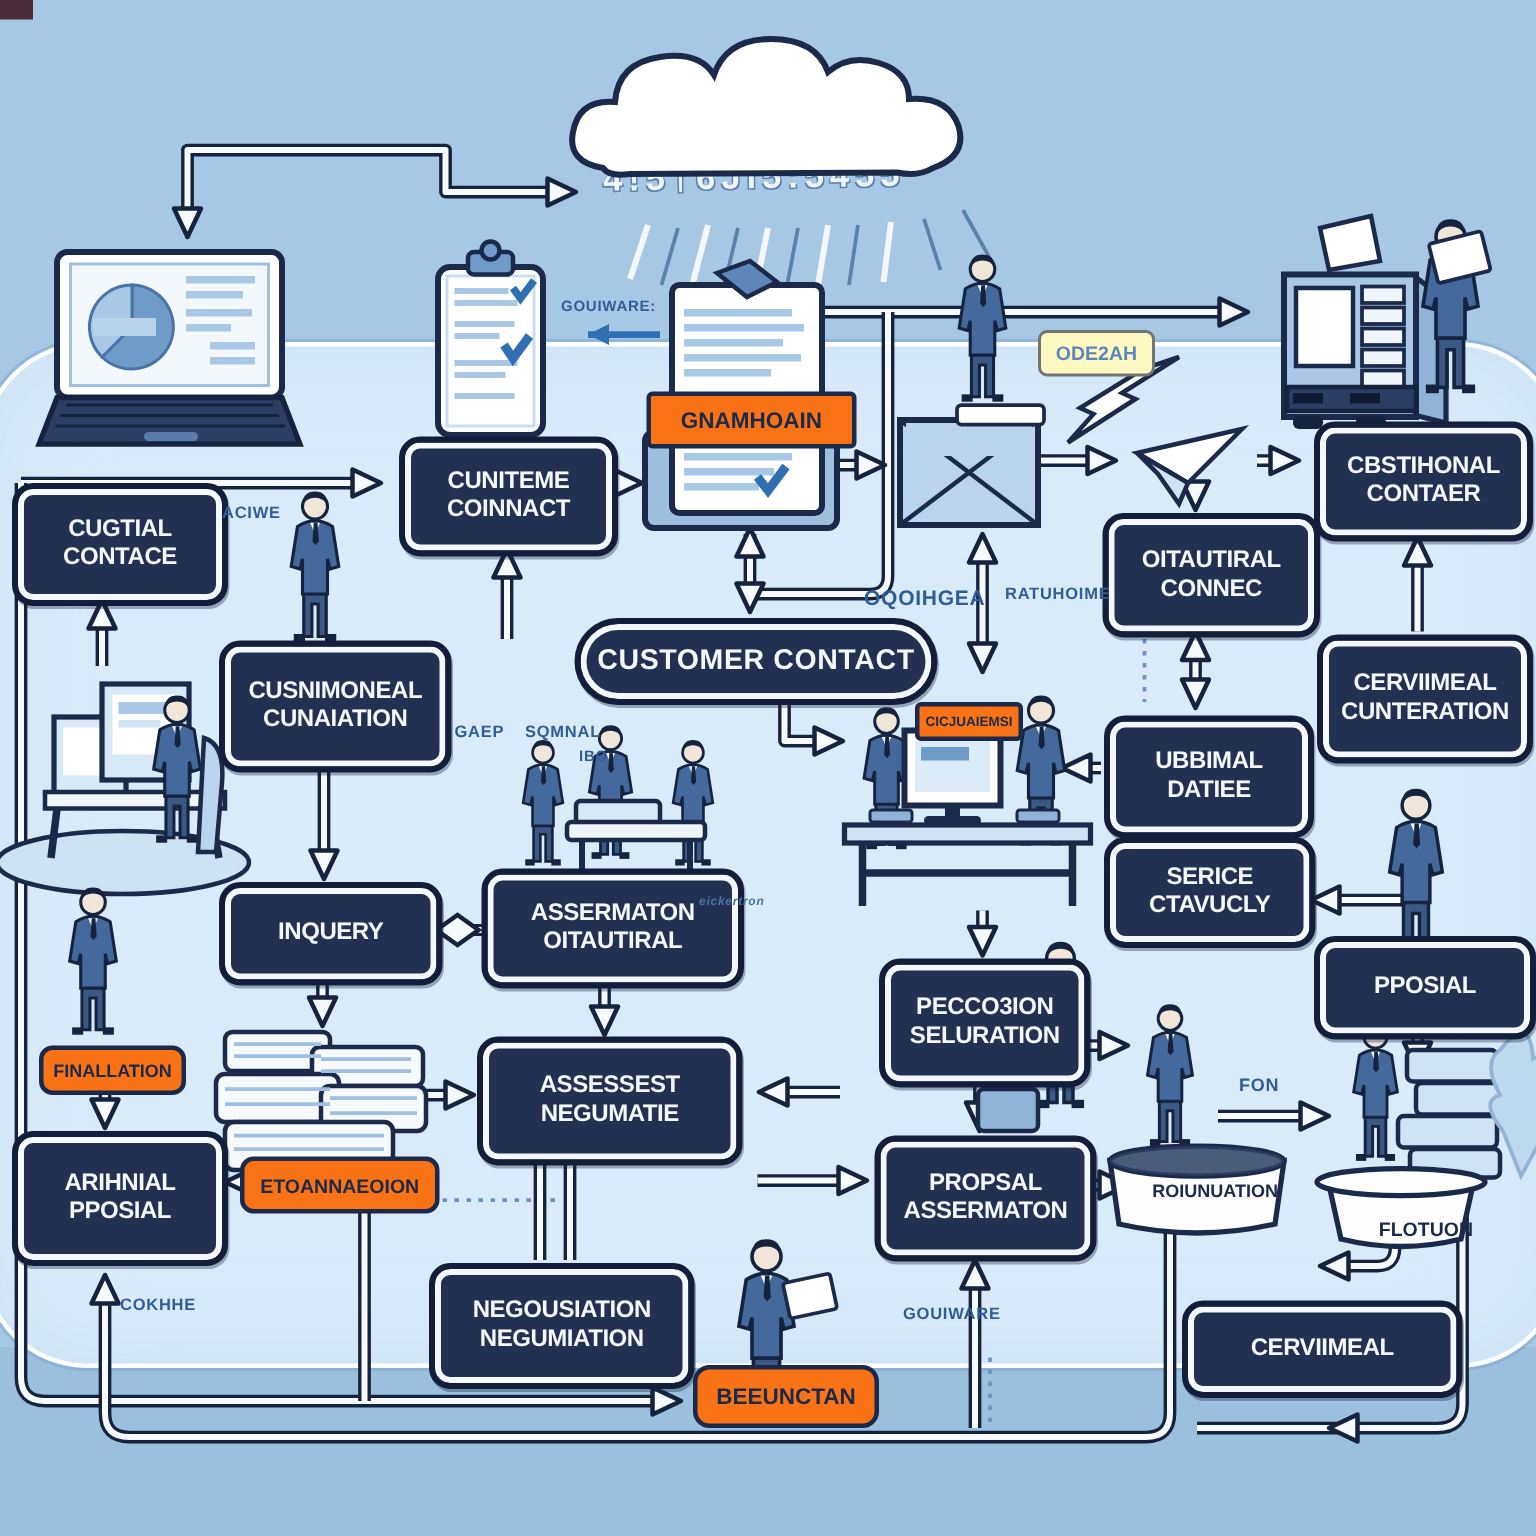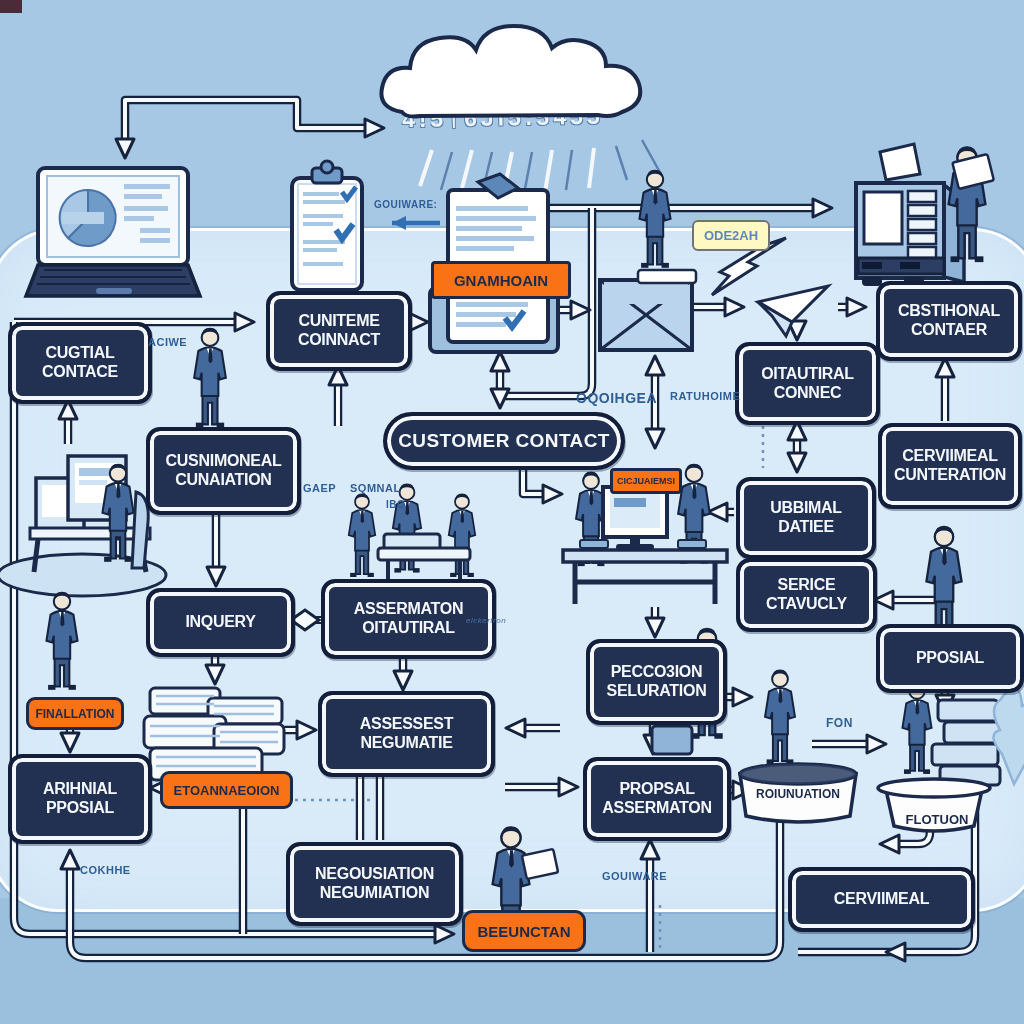--- a/index.html
+++ b/index.html
@@ -25,21 +25,21 @@
   }
   .node span{white-space:pre-line;font-weight:bold;font-size:16px;line-height:1.18;letter-spacing:-0.3px;}
   .node.pill{border-radius:30px;}
   .node.pill span{font-size:19px;letter-spacing:0.4px;}
   
   .plate{
     position:absolute;display:flex;align-items:center;justify-content:center;
     background:#f97316;border:3px solid #1b2a4a;border-radius:9px;
     color:#1b2a4a;font-weight:bold;z-index:30;text-align:center;
   }
-  .plate.naked{background:transparent;border:none;z-index:31;}
+  .plate.naked{background:transparent;border:none;z-index:31;justify-content:flex-end;}
   
   .tiny{
     position:absolute;color:#2f5e96;font-weight:bold;z-index:31;letter-spacing:0.5px;
   }
   #odezah-label{background:#fef9c3;border:2px solid #737373;color:#5d87ba;border-radius:6px;}
   #rain-glyphs{
     position:absolute;left:402px;top:104px;width:256px;z-index:12;
     color:#eef4fa;font-weight:bold;font-size:23px;letter-spacing:4px;
     text-shadow:1px 1px 0 #5b82ad, -1px 1px 0 #5b82ad;
     transform:rotate(-1deg);
@@ -500,14 +500,14 @@
 <div class="tiny" style="left:374px;top:199px;font-size:10px"><span>GOUIWARE:</span></div>
 <div class="tiny" style="left:148px;top:336px;font-size:11px"><span>ACIWE</span></div>
 <div class="tiny" style="left:576px;top:390px;font-size:14px"><span>OQOIHGEA</span></div>
 <div class="tiny" style="left:670px;top:390px;font-size:11px"><span>RATUHOIME</span></div>
 <div class="tiny" style="left:303px;top:482px;font-size:11px"><span>GAEP</span></div>
 <div class="tiny" style="left:350px;top:482px;font-size:11px"><span>SQMNAL</span></div>
 <div class="tiny" style="left:386px;top:499px;font-size:10px"><span>IBO</span></div>
 <div class="tiny" style="left:826px;top:716px;font-size:12px"><span>FON</span></div>
 <div class="tiny" style="left:602px;top:870px;font-size:11px"><span>GOUIWARE</span></div>
 <div class="tiny" style="left:80px;top:864px;font-size:11px"><span>COKHHE</span></div>
-<div class="tiny" style="left:466px;top:616px;font-size:8px;font-style:italic;font-weight:normal;color:#4a74a8"><span>eickertron</span></div>
+<div class="tiny" style="left:466px;top:596px;font-size:8px;font-style:italic;font-weight:bold;color:#4a74a8"><span>eickertron</span></div>
 <div id="rain-glyphs"><span>4!5†6Ji5:5455</span></div>
 
 </body></html>

